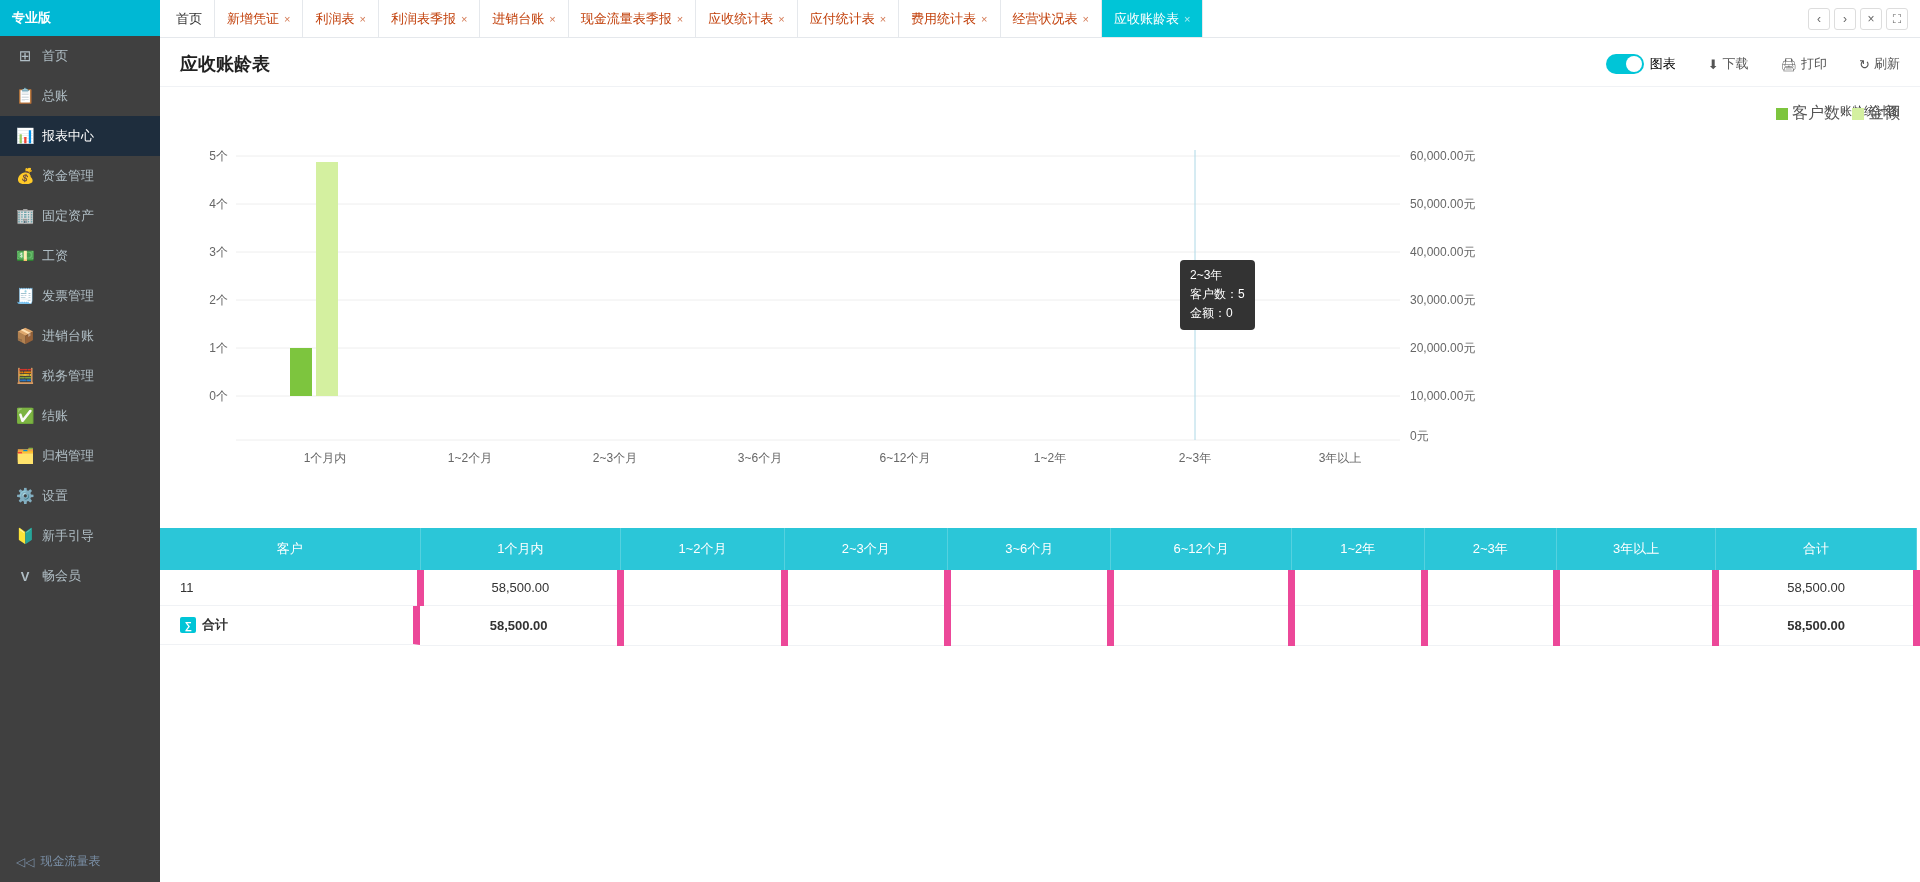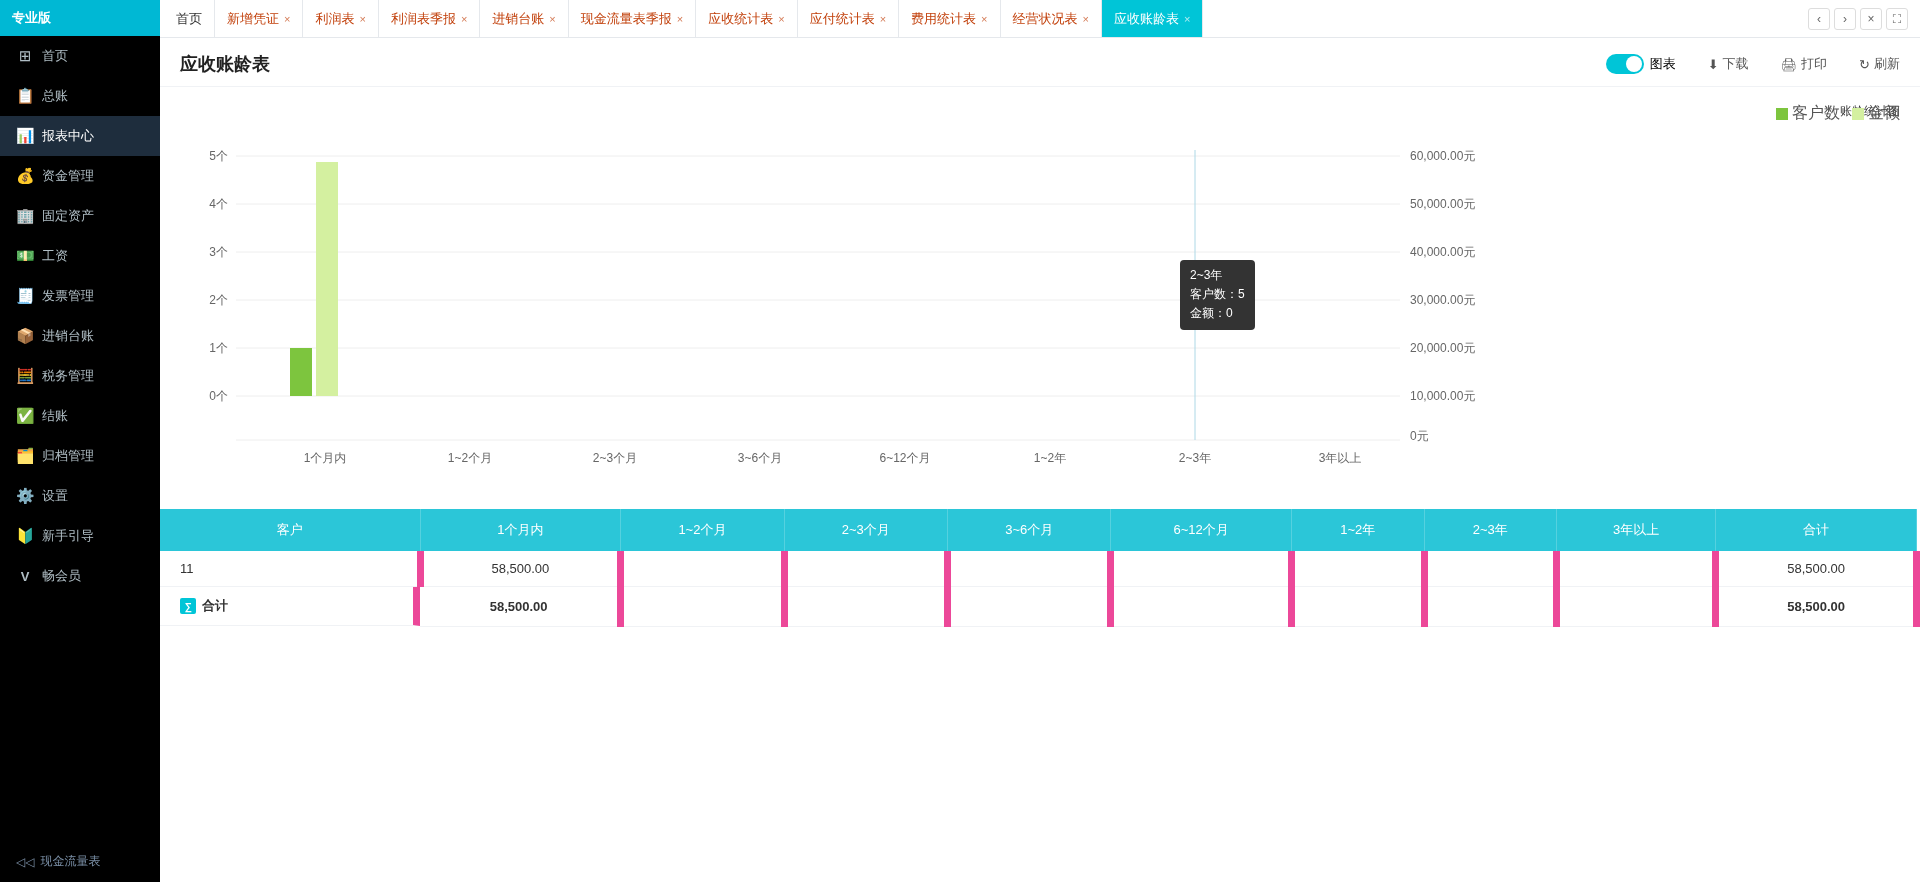--- a/index.html
+++ b/index.html
@@ -1,21 +1,21 @@
 <!DOCTYPE html>
 <html><head>
   <meta charset="utf-8">
   <style>
     * { box-sizing: border-box; margin: 0; padding: 0; }
     body { font-family: 'Microsoft YaHei', Arial, sans-serif; font-size: 13px; background: #f0f2f5; display: flex; height: 882px; overflow: hidden; }
 
     
     .sidebar {
       width: 160px;
-      background: #000000;
+      background: #404040;
       color: #cdd5e0;
       display: flex;
       flex-direction: column;
       flex-shrink: 0;
       height: 100%;
     }
     .sidebar-logo {
       background: #00b8d4;
       height: 36px;
       display: flex;
@@ -229,20 +229,21 @@
 
     
     .data-table-wrap {
       padding: 0 0;
       flex: 1;
     }
     .data-table {
       width: 100%;
       border-collapse: collapse;
       font-size: 13px;
+      margin-top: 19px;
     }
     .data-table thead tr {
       background: #2bc6d8;
       color: #fff;
     }
     .data-table thead th {
       padding: 12px 10px;
       text-align: center;
       font-weight: 500;
       border-right: 1px solid rgba(255,255,255,0.2);

